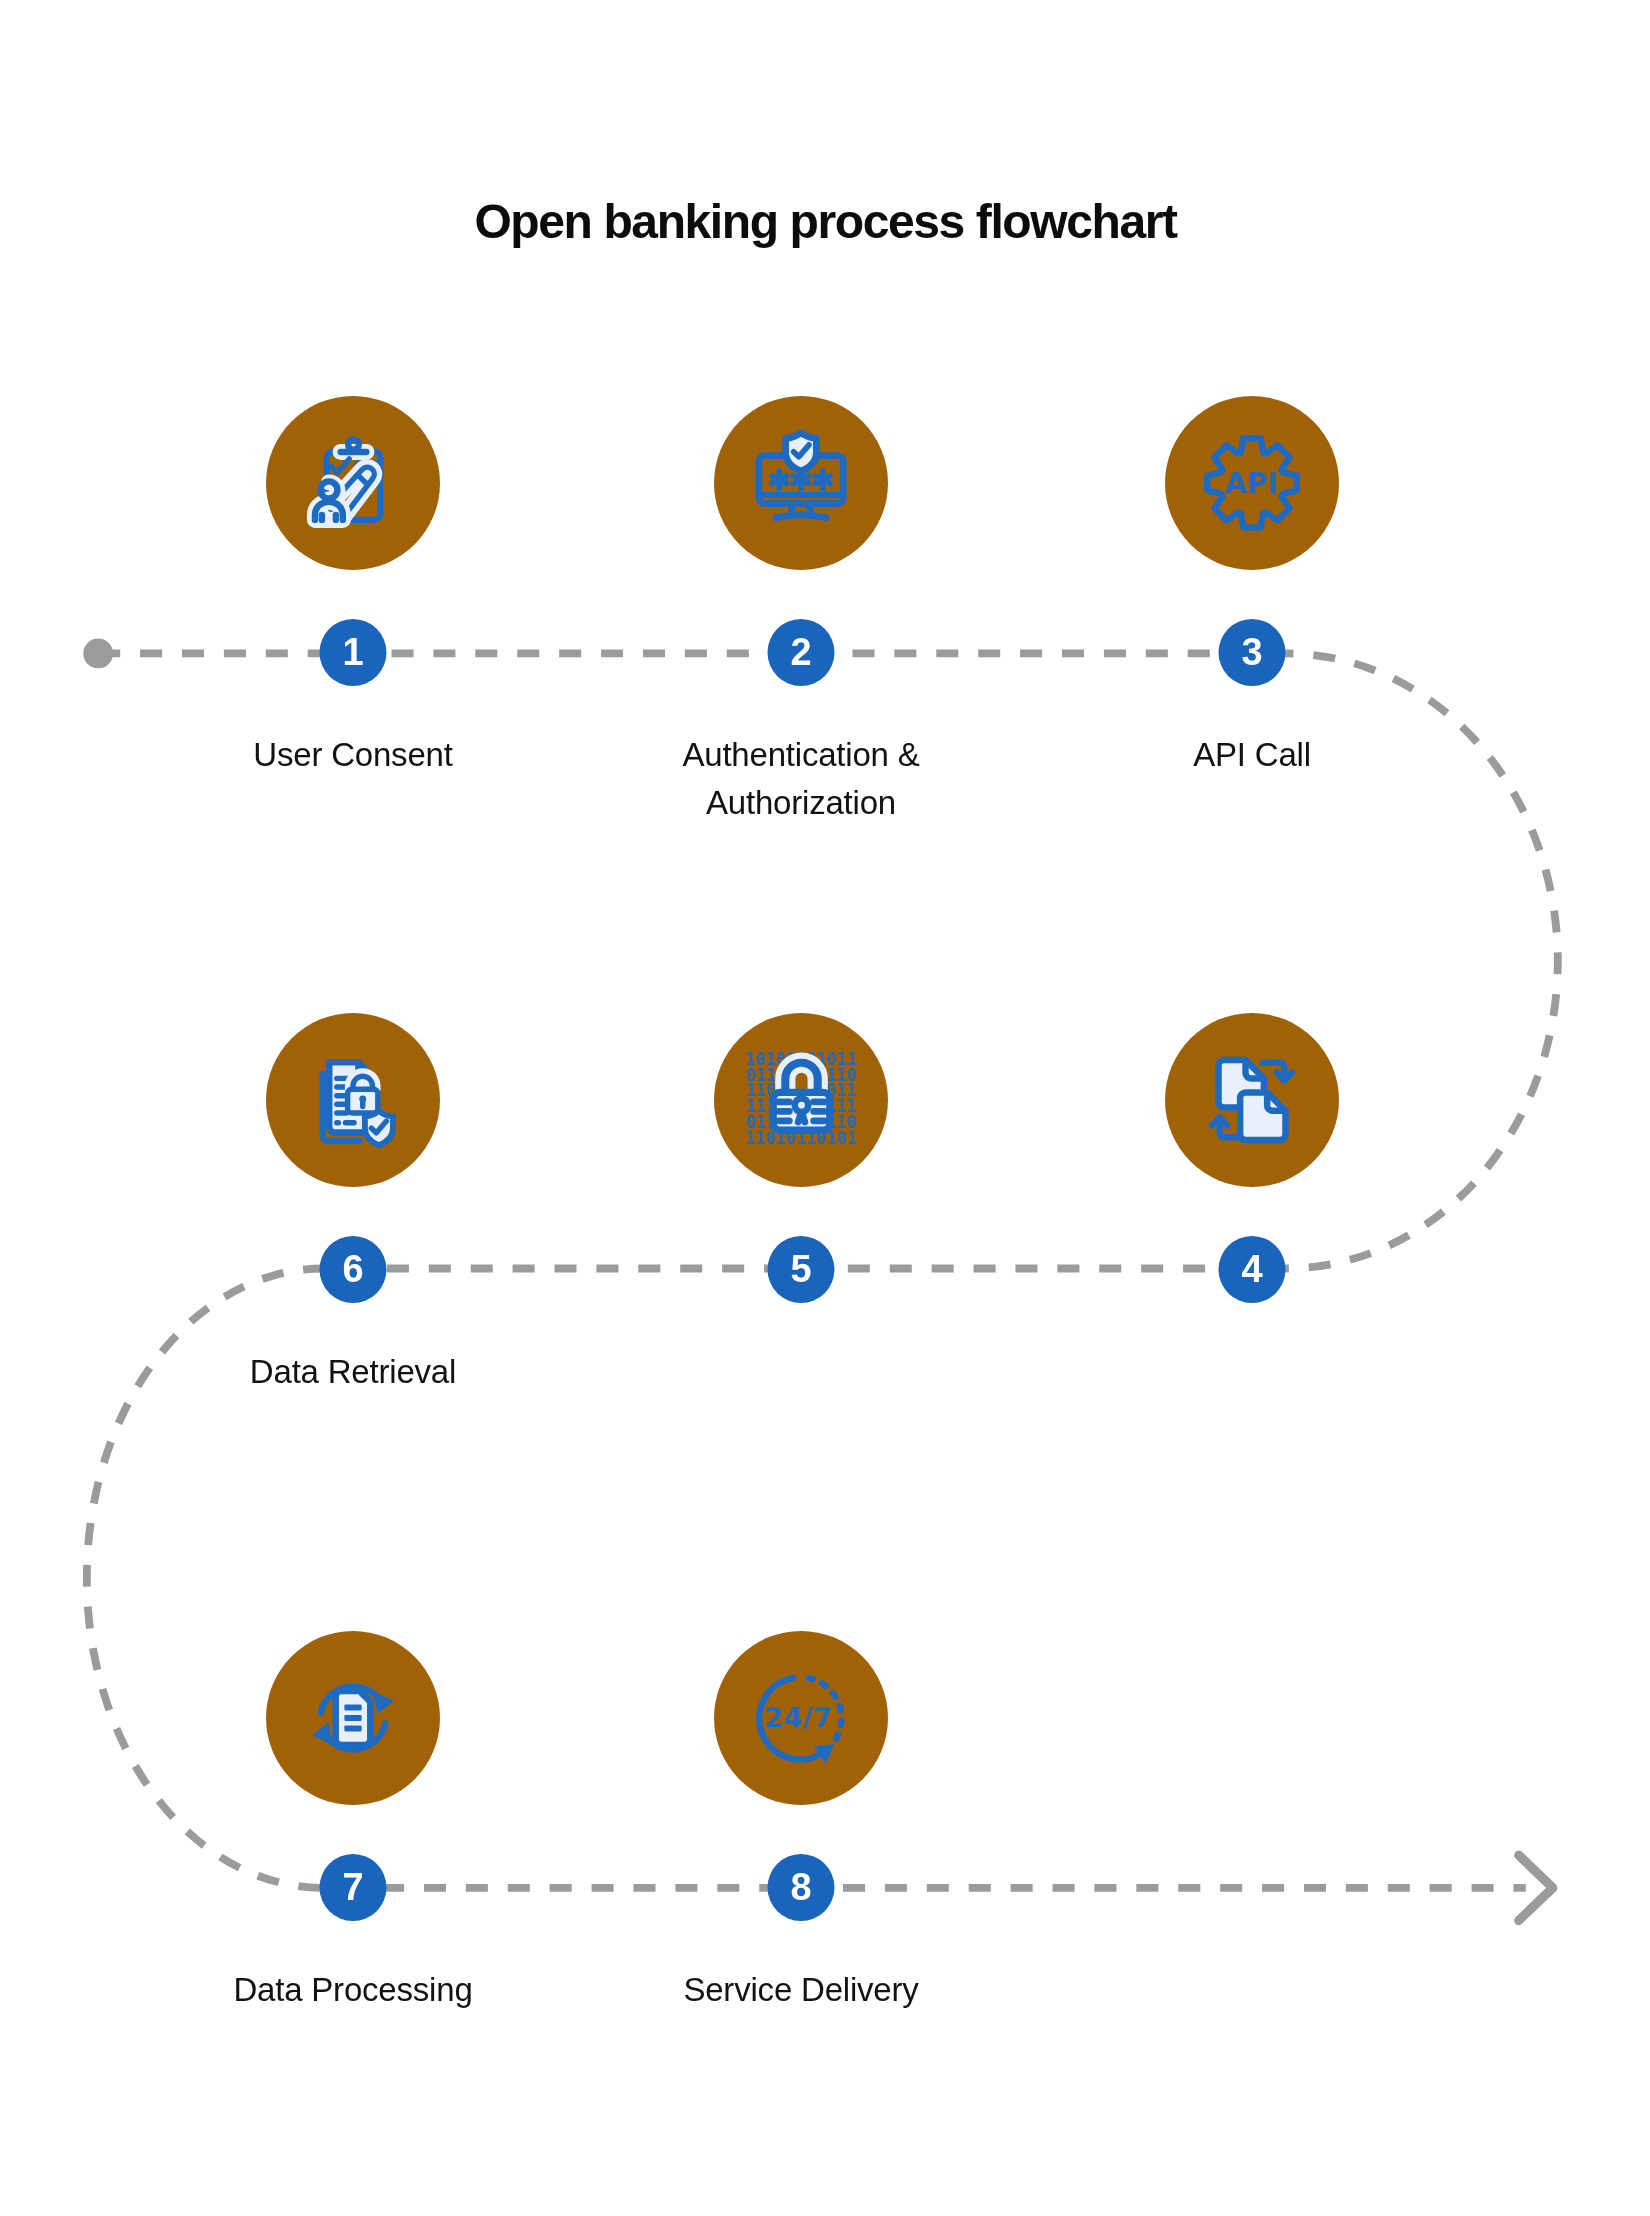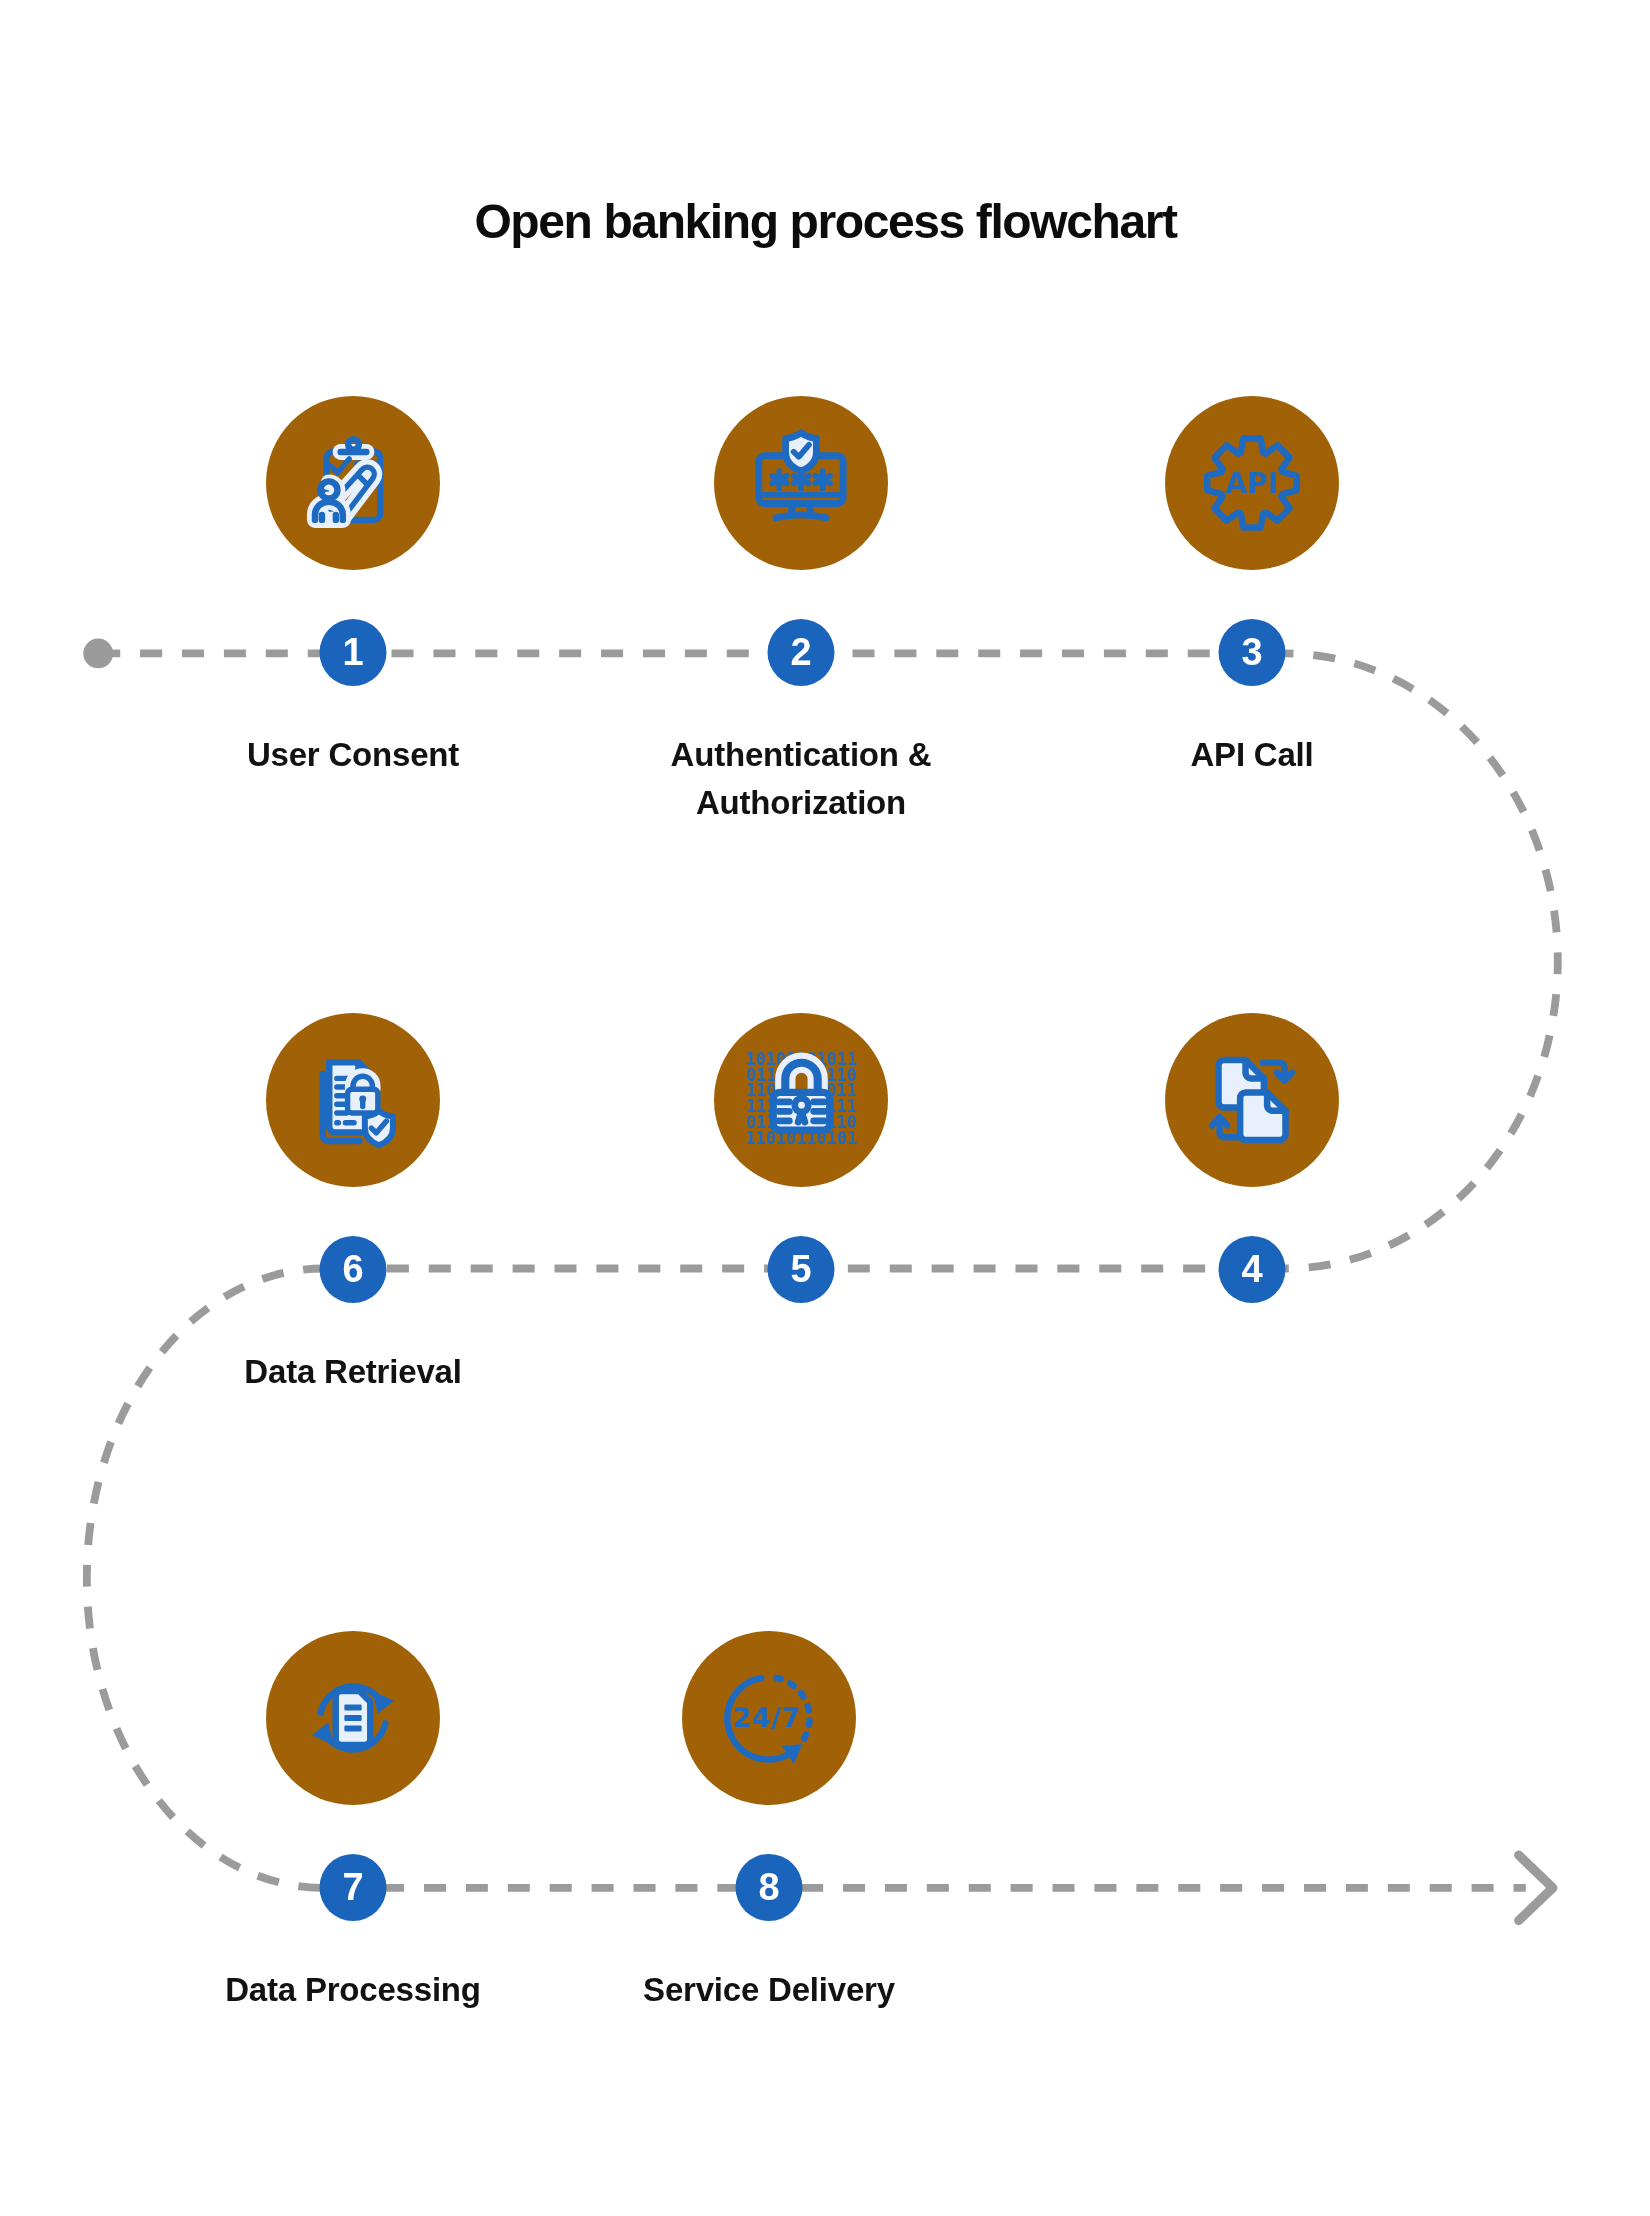--- a/index.html
+++ b/index.html
@@ -9,21 +9,21 @@
          font-weight:800;font-size:48px;letter-spacing:-1.4px;color:#0c0c0c;
          font-family:"Liberation Sans",sans-serif;}
   #path-layer{position:absolute;left:0;top:0;width:1651px;height:2216px;z-index:0;}
   .step{position:absolute;width:398px;z-index:2;display:flex;flex-direction:column;align-items:center;}
   .icon-circle{width:174px;height:174px;border-radius:50%;background:#a16207;
                display:flex;align-items:center;justify-content:center;}
   .badge{position:absolute;top:223px;left:50%;transform:translateX(-50%);
          width:67px;height:67px;border-radius:50%;background:#1b64bc;
          color:#ffffff;font-weight:700;font-size:38px;line-height:67px;text-align:center;}
   .label{position:absolute;top:335px;width:100%;text-align:center;
-         font-weight:700;font-size:33px;line-height:48px;color:#121212;letter-spacing:-0.2px;}
+         font-weight:400;font-size:33px;line-height:48px;color:#121212;letter-spacing:-0.2px;}
   .line{display:block;}
   .line:empty{display:none;}
   .ic{stroke:#1e6ac1;fill:none;stroke-width:6;stroke-linecap:round;stroke-linejoin:round;}
   .ic-thin{stroke:#1e6ac1;fill:none;stroke-width:5;stroke-linecap:round;stroke-linejoin:round;}
   .halo{stroke:#e7f0fb;fill:none;stroke-width:15;stroke-linecap:round;stroke-linejoin:round;}
   .icfill{fill:#1e6ac1;stroke:none;}
   .icbg{fill:#e7f0fb;}
   .bintxt{fill:#1e6ac1;font-family:"DejaVu Sans Mono",monospace;font-weight:700;font-size:12.5px;}
   .svgtxt{fill:#1e6ac1;font-family:"DejaVu Sans",sans-serif;font-weight:800;}
 </style>
@@ -184,21 +184,21 @@
       <rect class="icfill" x="42" y="47.2" width="16" height="5.5" rx="1"></rect>
       <rect class="icfill" x="42" y="56.9" width="16" height="5.5" rx="1"></rect>
     </svg>
   </div>
   <div class="badge"><span>7</span></div>
   <div class="label">
     <span class="line">Data Processing</span>
   </div>
 </div>
 
-<div class="step" style="left:570px;top:1631px;justify-content:flex-end;">
+<div class="step" style="left:602px;top:1631px;justify-content:flex-end;">
   <div class="icon-circle">
     <svg width="108" height="108" viewBox="0 0 100 100">
       <path class="ic" stroke-width="7" d="M 43 13 A 38 38 0 1 0 72 81"></path>
       <path class="ic" stroke-width="7" stroke-linecap="butt" stroke-dasharray="4 9.5" d="M 57 13 A 38 38 0 0 1 80 73"></path>
       <polygon class="icfill" points="81,74 73,92.5 62,76"></polygon>
       <text class="svgtxt" x="48" y="58" font-size="25" text-anchor="middle" letter-spacing="0.5">24/7</text>
     </svg>
   </div>
   <div class="badge"><span>8</span></div>
   <div class="label">

